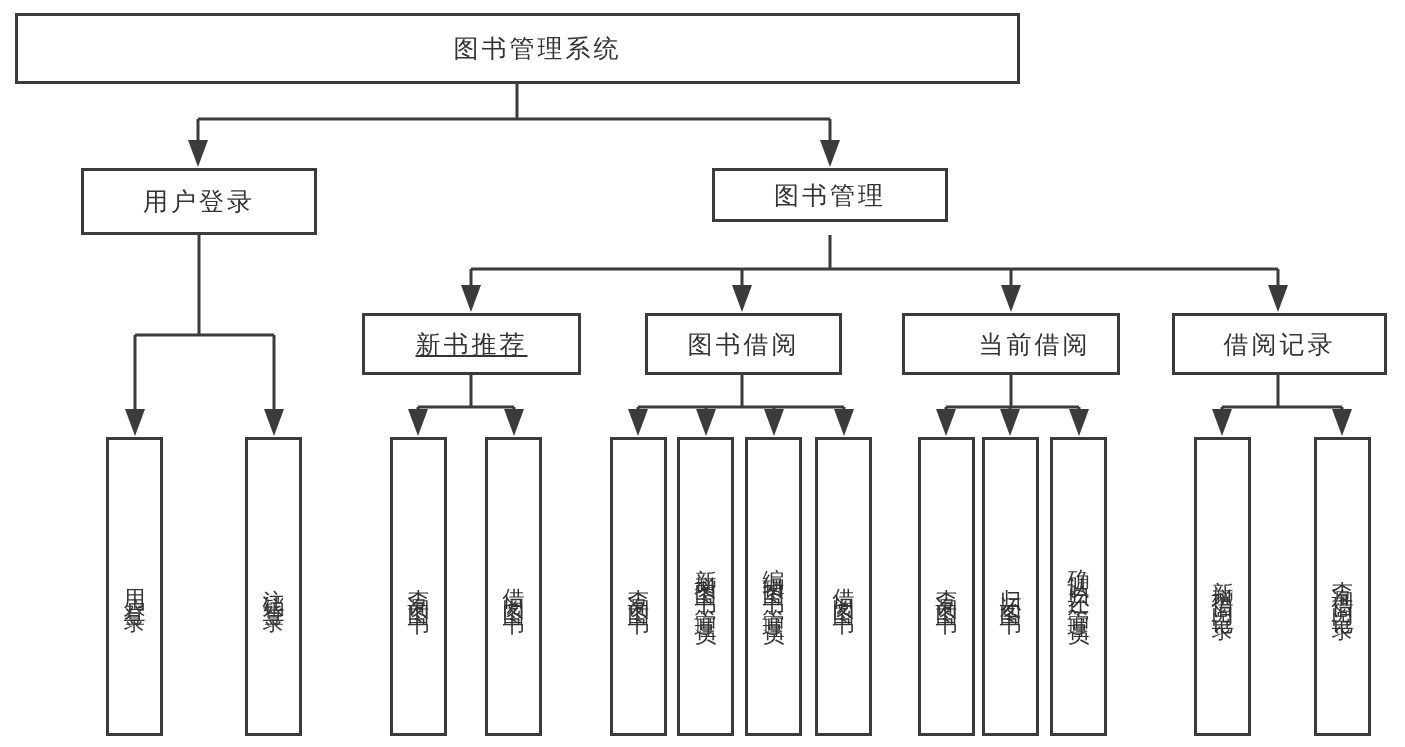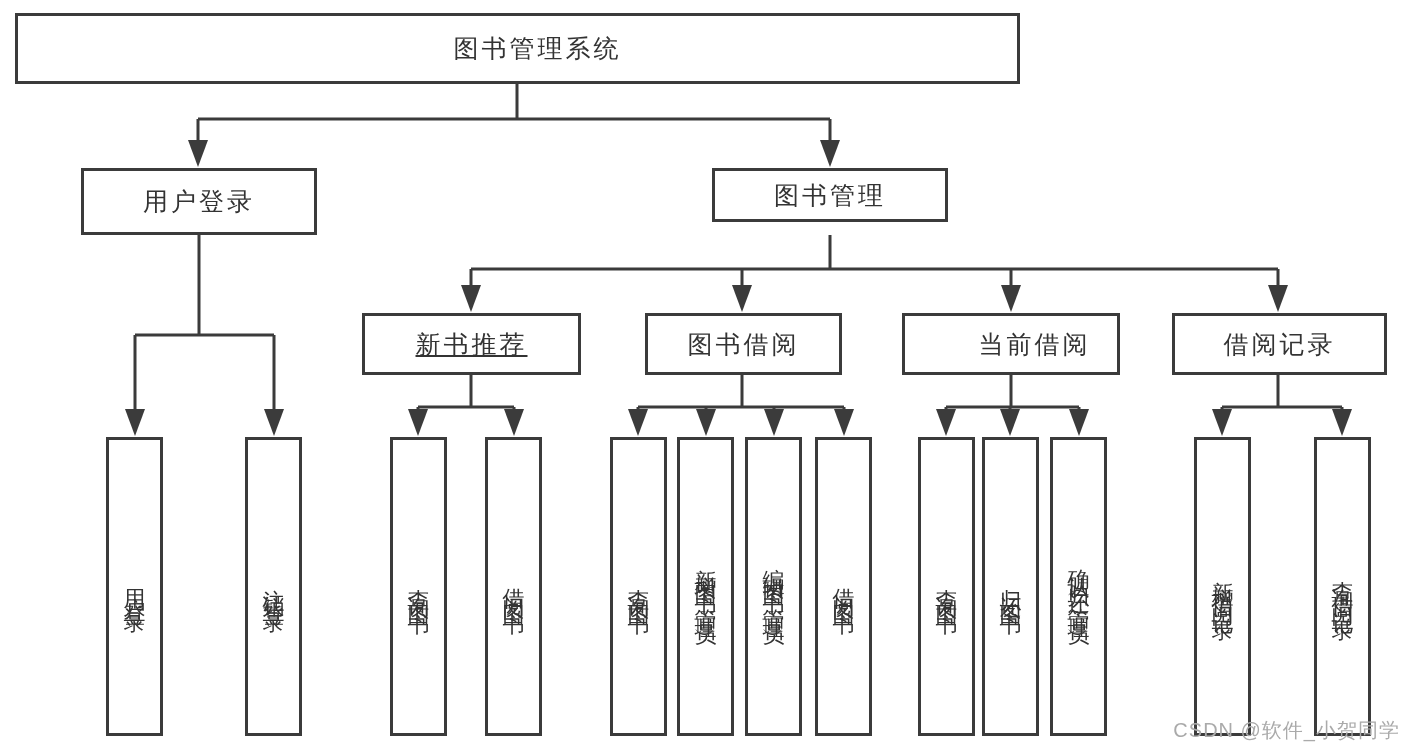--- a/index.html
+++ b/index.html
@@ -142,15 +142,14 @@
     <span class="vtext">确认归还（管理员）</span>
   </div>
 
   <div class="leafbox" style="left:1194px;">
     <span class="vtext">新增借阅记录</span>
   </div>
   <div class="leafbox" style="left:1314px;">
     <span class="vtext">查询借阅记录</span>
   </div>
 
-  <div class="watermark">CSDN @软件_小贺同学</div>
 
 </div>
 
 </body></html>

